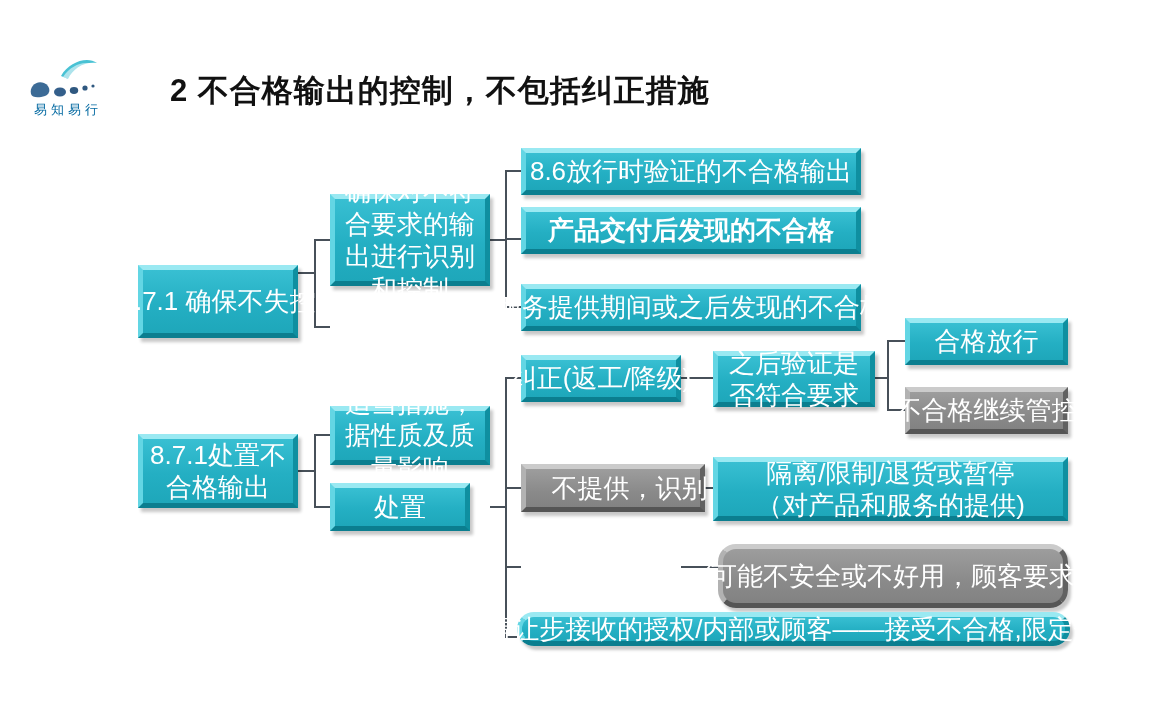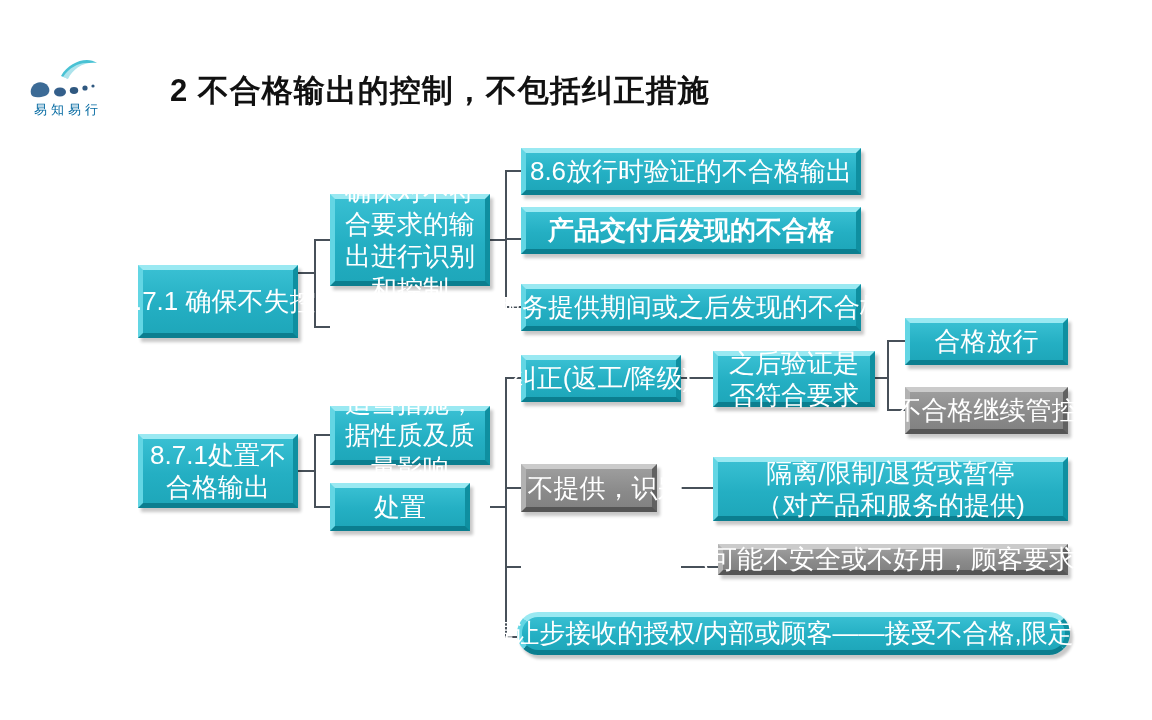--- a/index.html
+++ b/index.html
@@ -49,25 +49,25 @@
   #n-release-verify {left:521px;top:148px;width:340px;height:47px;white-space:nowrap;}
   #n-after-delivery {left:521px;top:207px;width:340px;height:47px;white-space:nowrap;font-weight:bold;}
   #n-during-service {left:521px;top:284px;width:340px;height:47px;white-space:nowrap;}
   #n-correction     {left:521px;top:355px;width:160px;height:47px;white-space:nowrap;}
   #n-reverify       {left:713px;top:351px;width:162px;height:56px;}
   #n-release-ok     {left:905px;top:318px;width:163px;height:47px;white-space:nowrap;}
   #n-keep-control   {left:905px;top:387px;width:163px;height:47px;white-space:nowrap;}
   #n-disposal-main  {left:138px;top:434px;width:160px;height:74px;}
   #n-measures       {left:330px;top:406px;width:160px;height:59px;}
   #n-disposal       {left:330px;top:483px;width:140px;height:48px;white-space:nowrap;}
-  #n-not-provide    {left:521px;top:464px;width:136px;height:48px;white-space:nowrap;padding-left:35px;}
+  #n-not-provide    {left:521px;top:464px;width:184px;height:48px;white-space:nowrap;padding-left:35px;}
   #n-isolate        {left:713px;top:457px;width:355px;height:64px;padding:16px 26px;}
   #n-inform         {left:521px;top:544px;width:160px;height:47px;white-space:nowrap;}
-  #n-unsafe         {left:718px;top:544px;width:350px;height:31px;white-space:nowrap;}
-  #n-concession     {left:517px;top:612px;width:553px;height:43px;white-space:nowrap;border-radius:21px;}
+  #n-unsafe         {left:718px;top:544px;width:350px;height:64px;white-space:nowrap;border-radius:18px;}
+  #n-concession     {left:517px;top:612px;width:553px;height:34px;white-space:nowrap;border-radius:21px;}
   
   .line{position:absolute;background:#475059;}
 </style>
 </head>
 <body>
 
 <div class="slide">
 
   <div class="logo">
     <svg width="82" height="44" viewBox="0 0 82 44">

